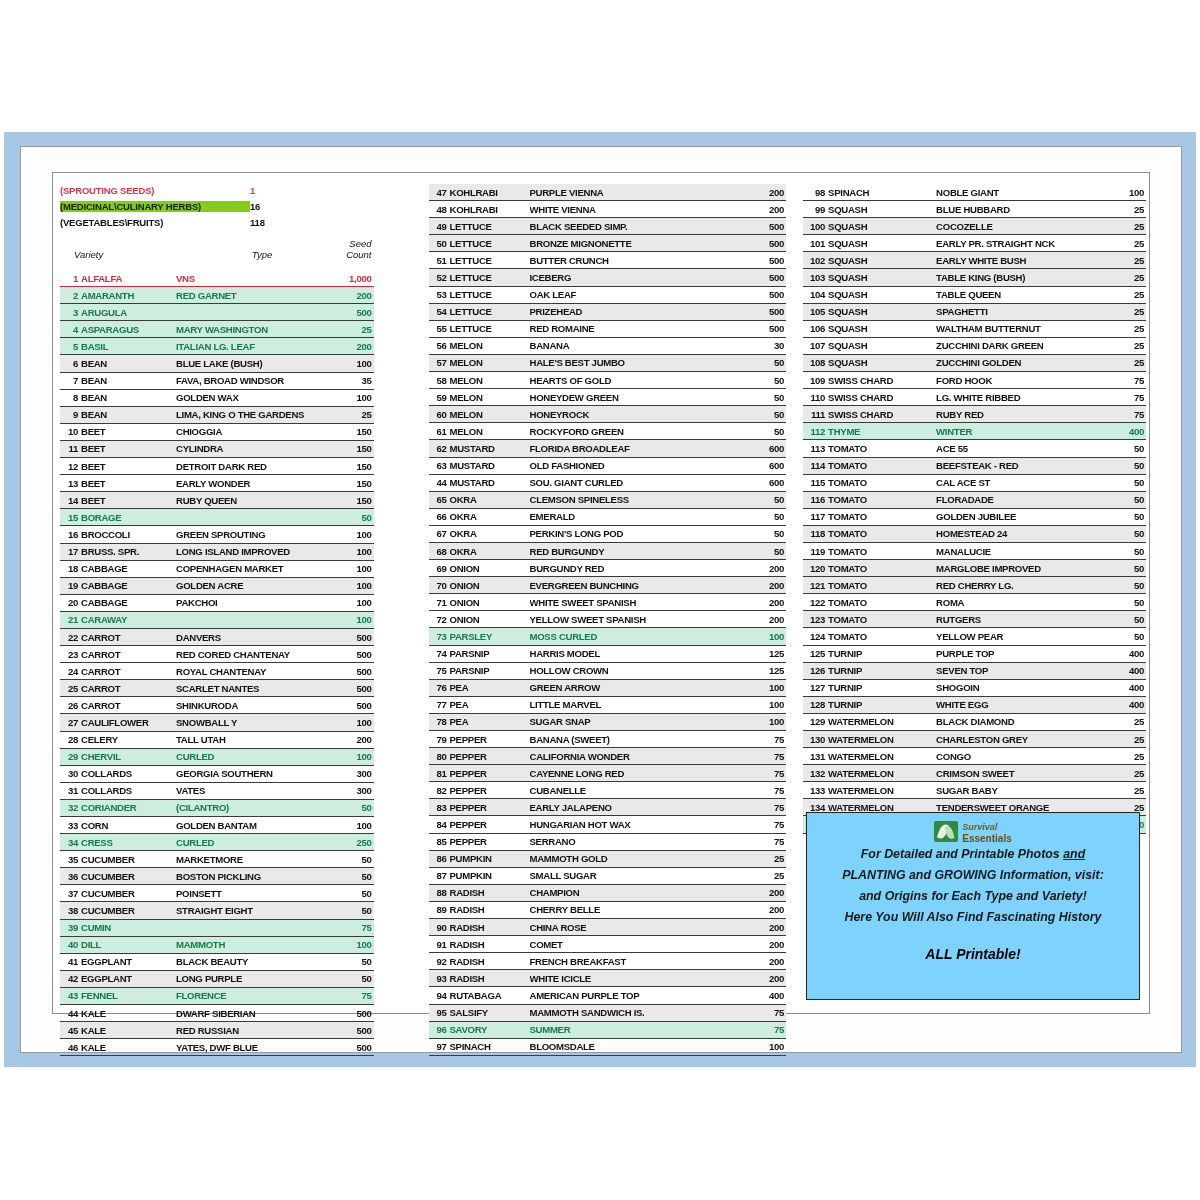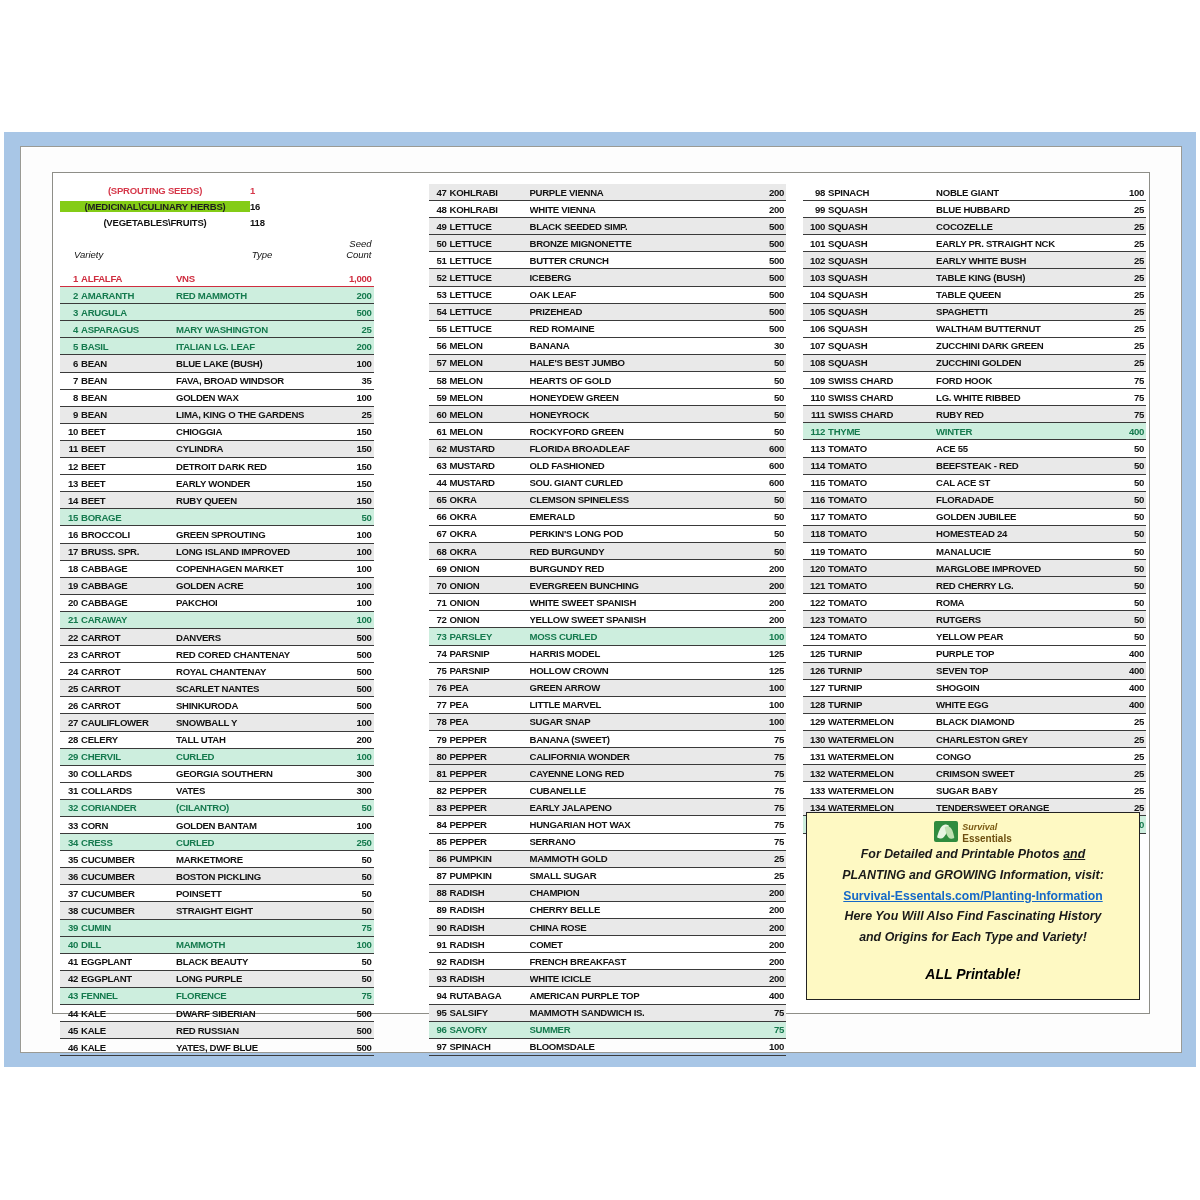--- a/index.html
+++ b/index.html
@@ -38,21 +38,21 @@
   .col-a{width:320px;margin-left:6px;}
   .col-b{width:365px;margin-left:55px;}
   .col-c{width:350px;margin-left:17px;}
 
   
   .summary{margin-top:8px;}
   .sumrow{
     display:flex;font-size:9.5px;font-weight:bold;letter-spacing:-0.2px;
     height:16px;align-items:center;
   }
-  .sumrow .lbl{width:190px;text-align:center;}
+  .sumrow .lbl{width:190px;}
   .sumrow .cnt{width:60px;text-align:left;}
   .sum-red{color:#d6384a;}
   .sum-green{color:#1d1d1d;background:#84cc16;}
   .sum-black{color:#111;}
 
   
   .thead{
     display:flex;font-size:9.5px;font-style:italic;color:#111;
     margin-top:15px;height:15px;align-items:flex-end;
   }
@@ -79,21 +79,21 @@
   .col-c .row .var{width:108px;}
   .col-c .row .cnt{width:32px;}
 
   .row.alt{background:#e9e9e9;}
   .row.hl-green{background:#cdeede;color:#157a4e;}
   .row.hl-red{color:#cf2d3f;border-bottom:1px solid #cf2d3f;}
 
   
   .promo{
     position:absolute;left:806px;top:812px;width:334px;height:188px;
-    border:1px solid #222;background:#fef9c3;box-sizing:border-box;
+    border:1px solid #222;background:#7dd3fc;box-sizing:border-box;
     padding:5px 8px 0 8px;
   }
   .promo-logo{
     display:flex;align-items:center;justify-content:center;gap:4px;height:26px;
   }
   .leaf{
     width:24px;height:21px;background:#2f8b3e;border-radius:2px;
     position:relative;overflow:hidden;flex:none;
   }
   .leaf:before{
@@ -156,21 +156,21 @@
       <div class="rows">
           <div class="row hl-red">
             <span class="num">1</span>
             <span class="var">ALFALFA</span>
             <span class="typ">VNS</span>
             <span class="cnt">1,000</span>
           </div>
           <div class="row hl-green">
             <span class="num">2</span>
             <span class="var">AMARANTH</span>
-            <span class="typ">RED MAMMOTH</span>
+            <span class="typ">RED GARNET</span>
             <span class="cnt">200</span>
           </div>
           <div class="row hl-green">
             <span class="num">3</span>
             <span class="var">ARUGULA</span>
             <span class="typ"></span>
             <span class="cnt">500</span>
           </div>
           <div class="row hl-green">
             <span class="num">4</span>
@@ -981,18 +981,17 @@
   <div class="promo">
     <div class="promo-logo">
       <span class="leaf"></span>
       <span class="logo-txt">
         <span class="l1">Survival</span><br>
         <span class="l2">Essentials</span>
       </span>
     </div>
     <div class="promo-line"><span>For Detailed and Printable Photos </span><span class="u">and</span></div>
     <div class="promo-line">PLANTING and GROWING Information, visit:</div>
-    <div class="promo-url">Survival-Essentals.com/Planting-Information</div>
+    <div class="promo-line">and Origins for Each Type and Variety!</div>
     <div class="promo-line">Here You Will Also Find Fascinating History</div>
-    <div class="promo-line">and Origins for Each Type and Variety!</div>
     <div class="promo-final">ALL Printable!</div>
   </div>
 </div>
 
 </body></html>

